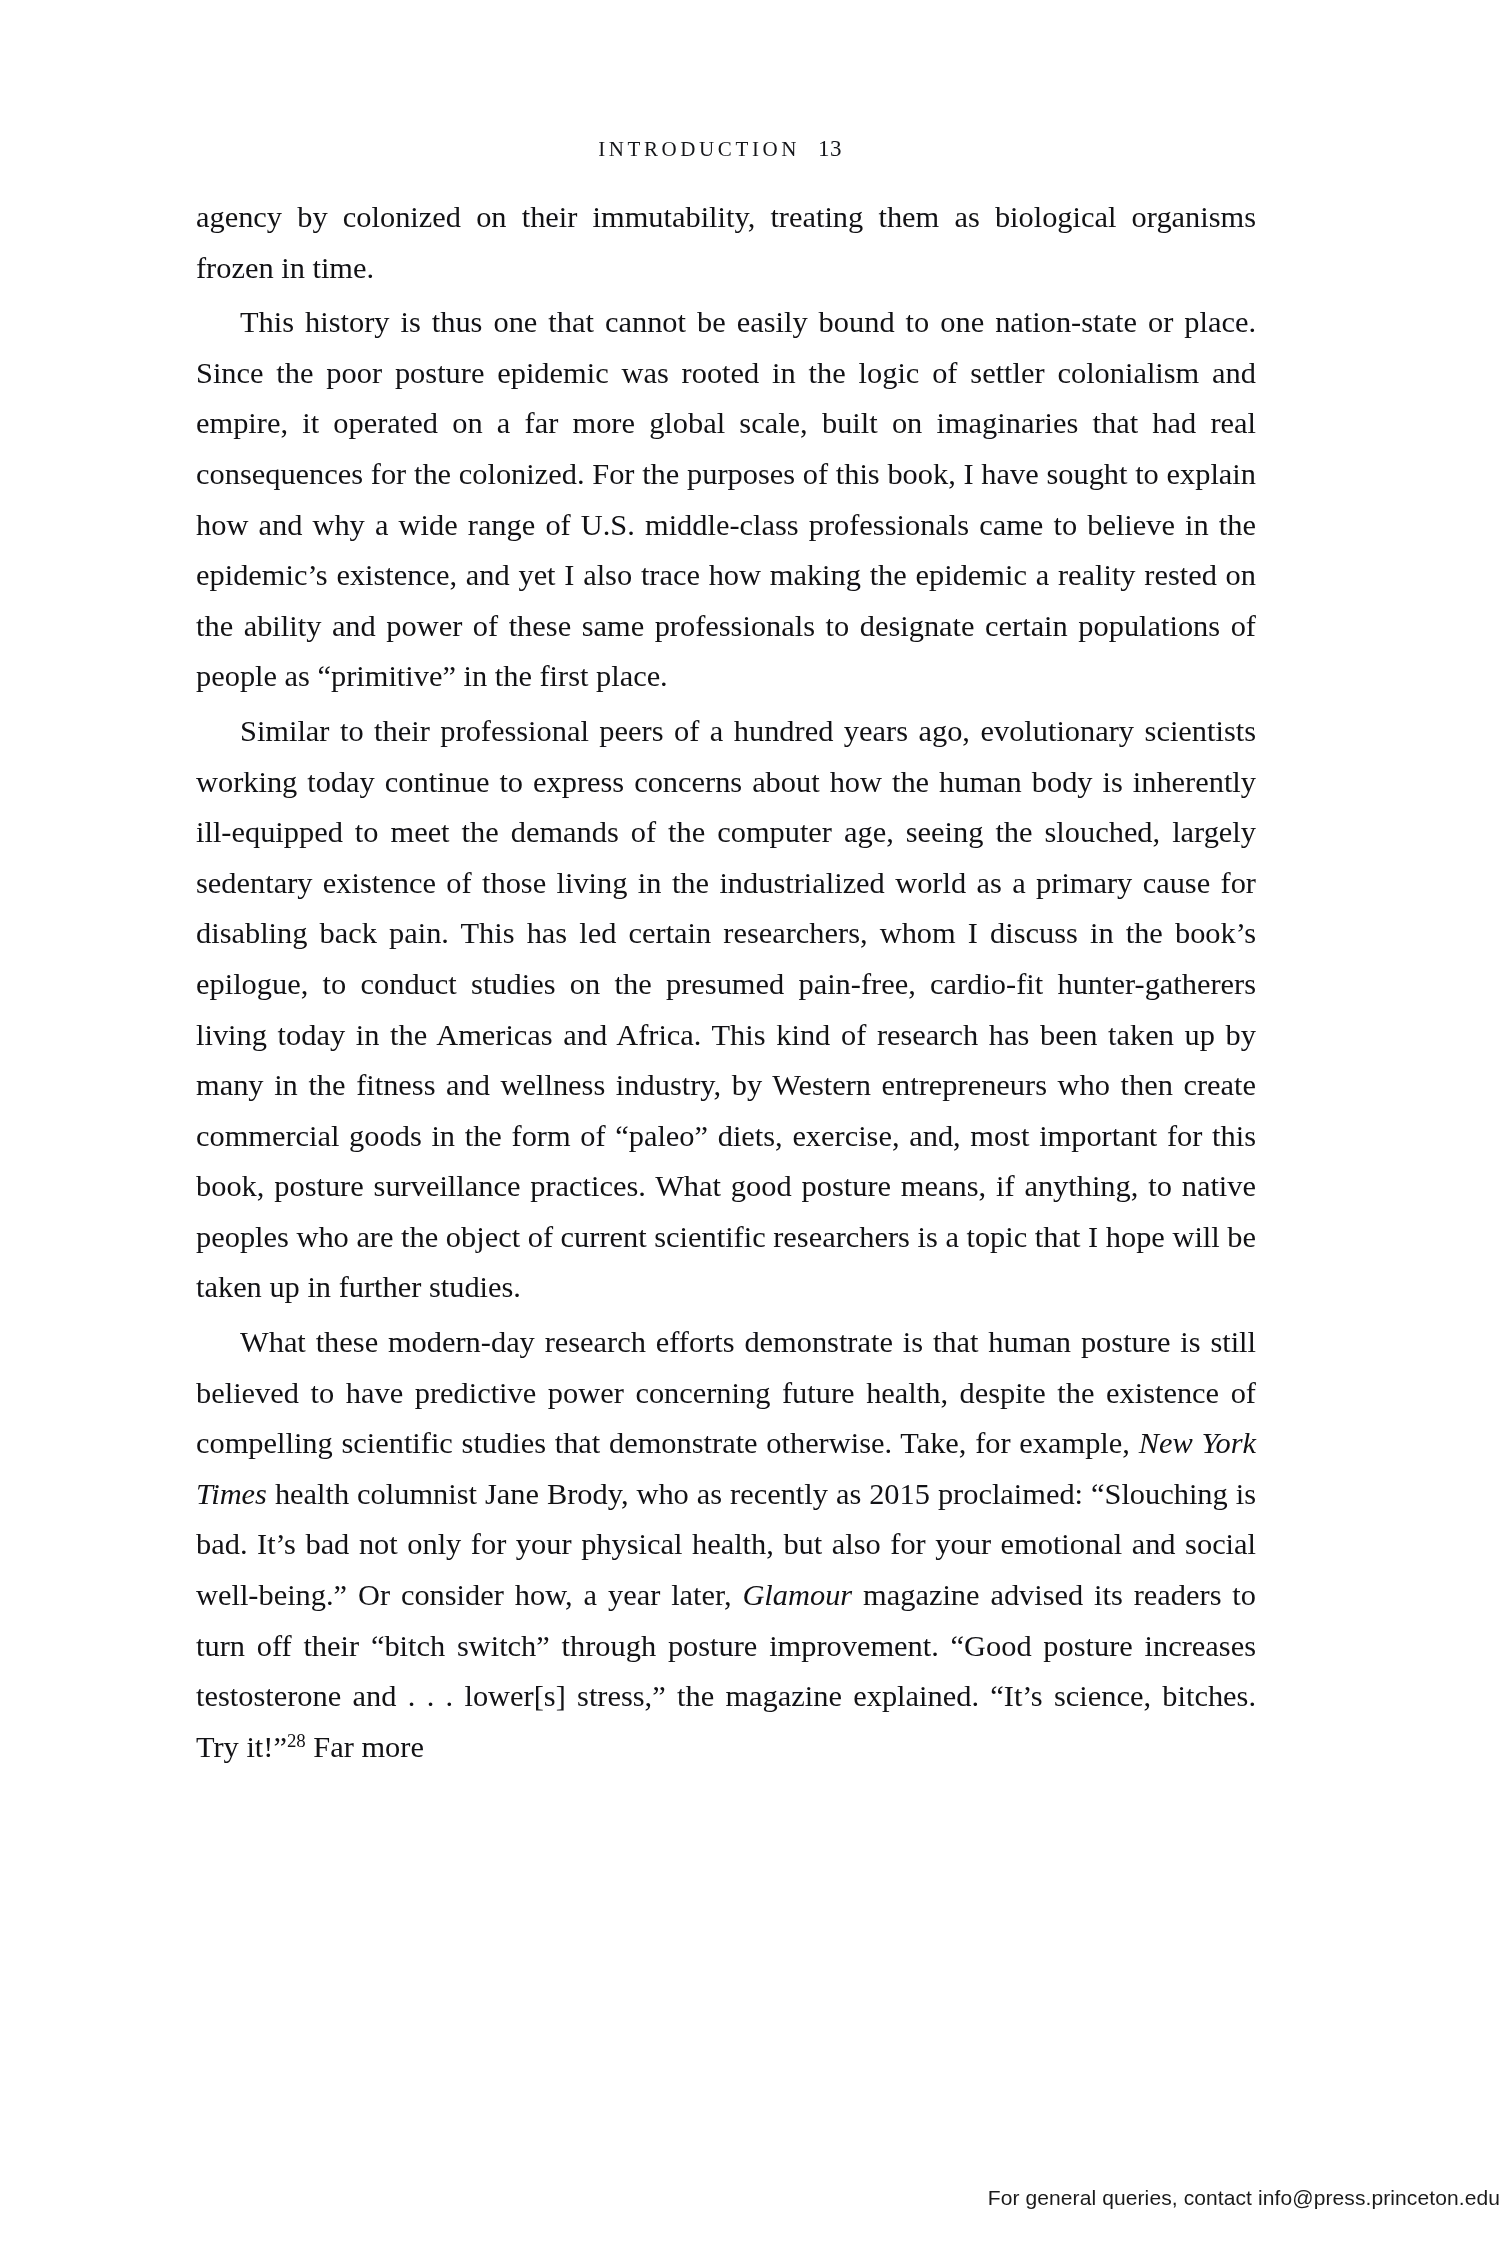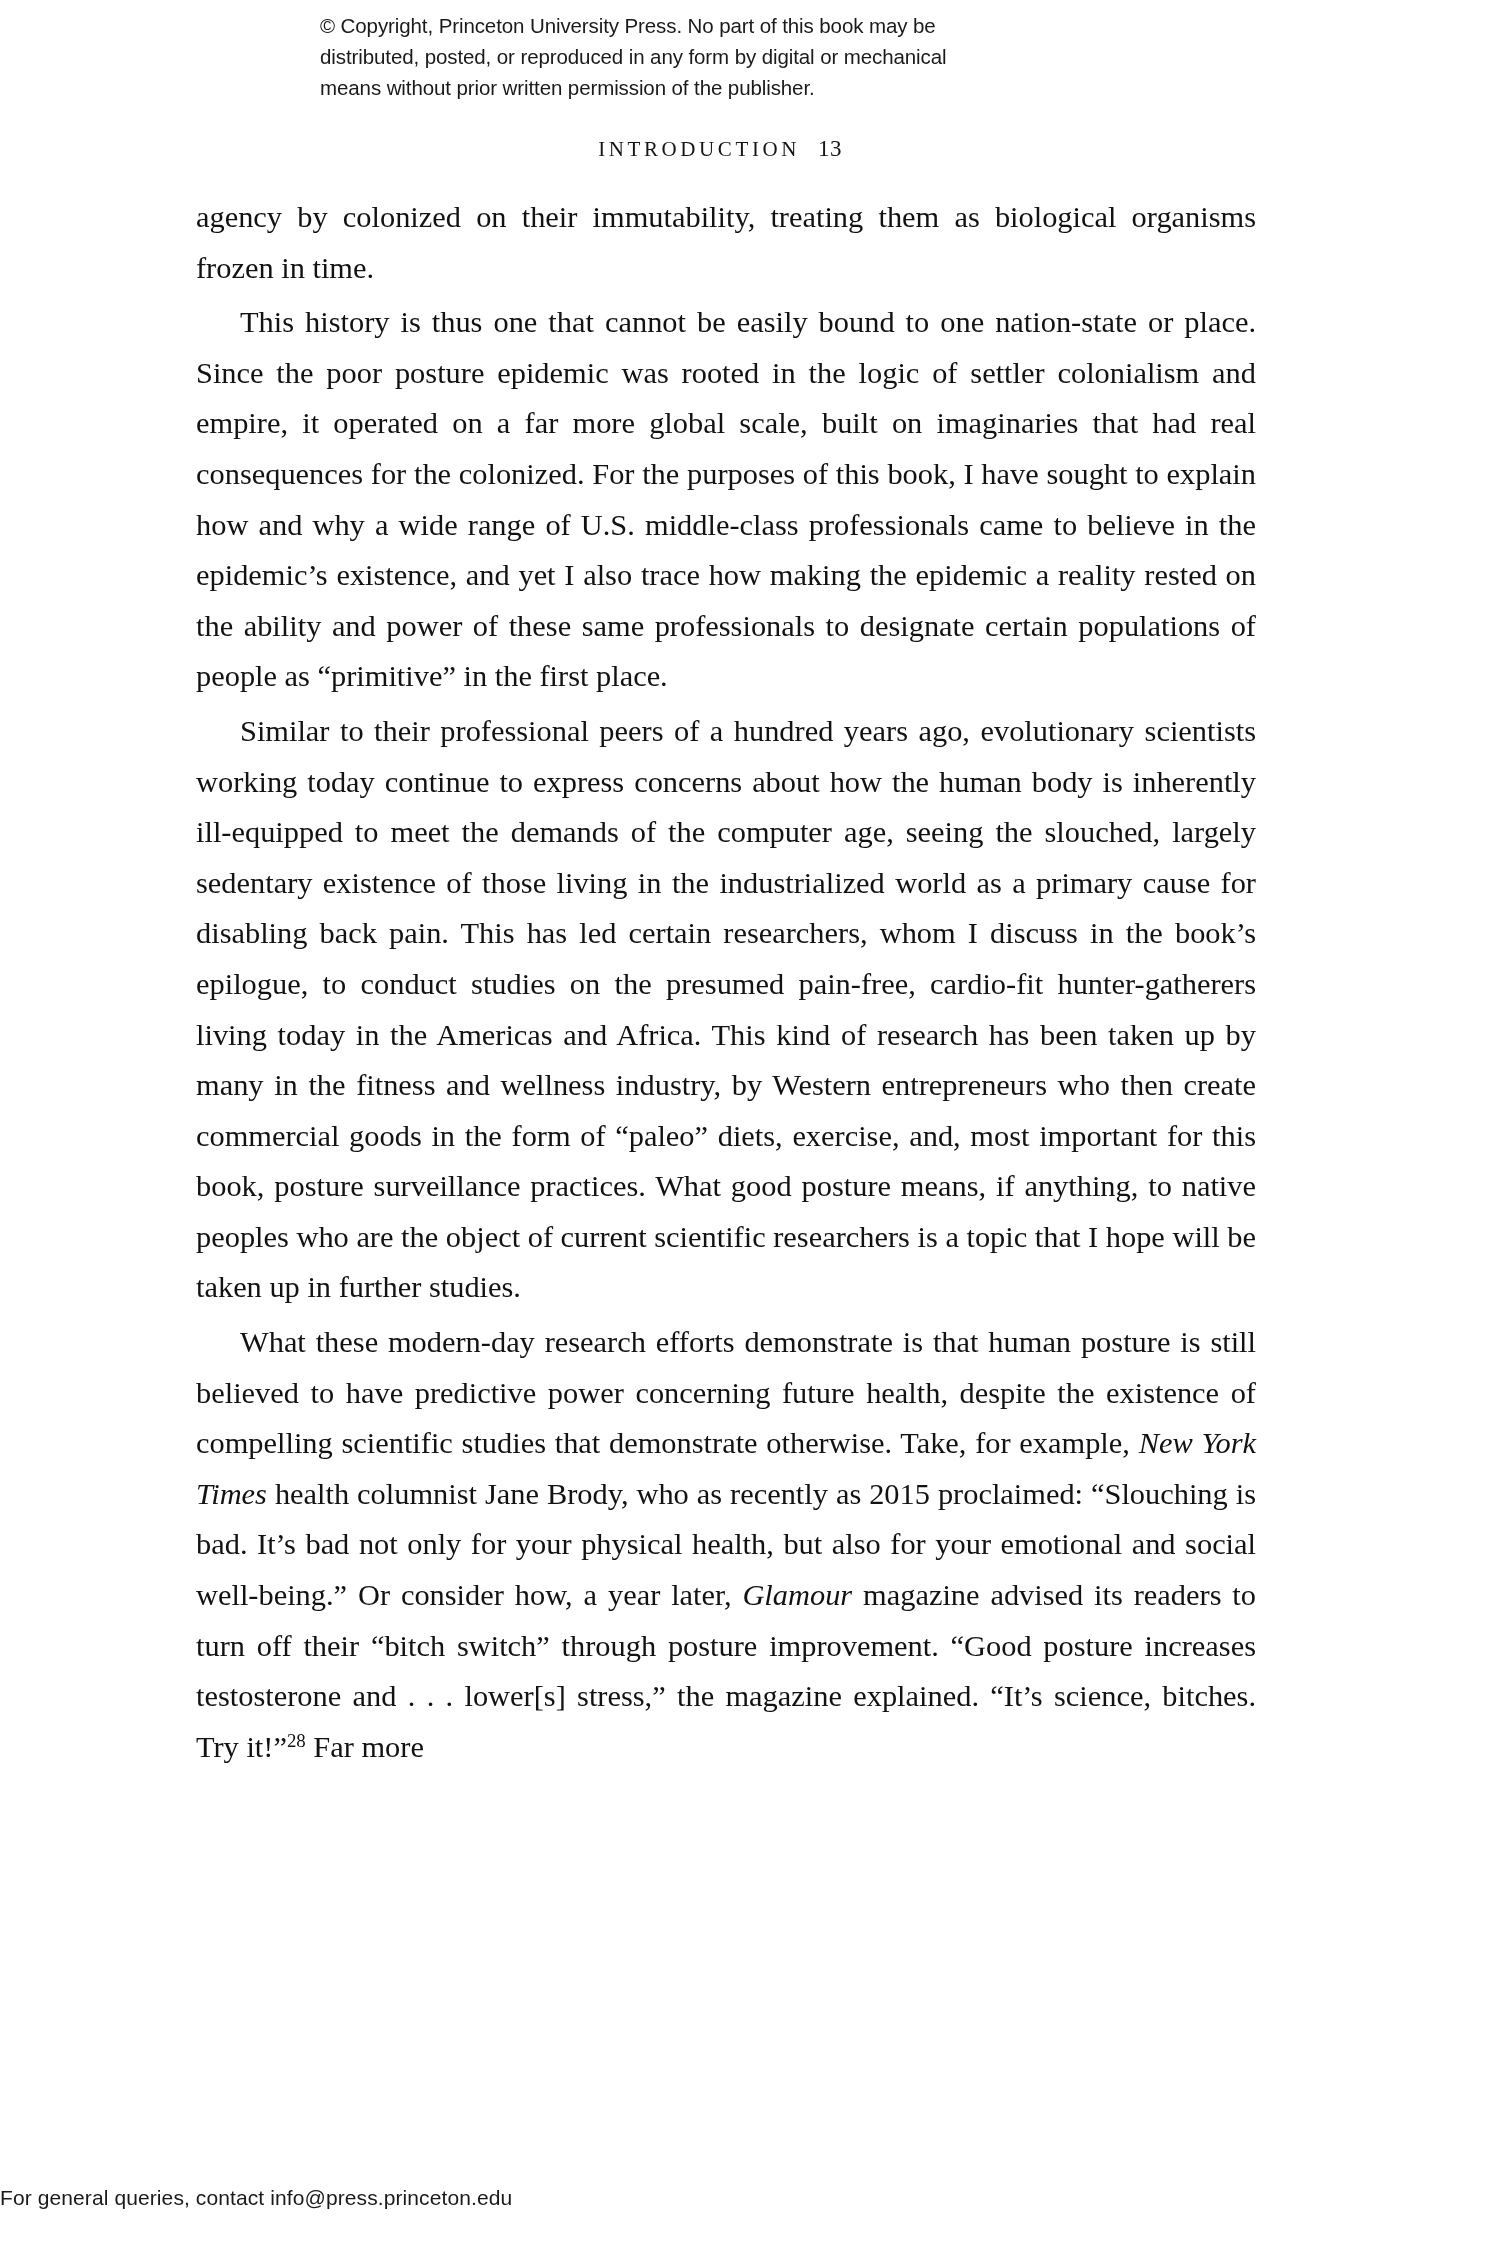--- a/index.html
+++ b/index.html
@@ -89,37 +89,32 @@
     vertical-align: 0.52em;
     line-height: 0;
   }
 
   
   .footer {
     position: absolute;
     left: 0;
     top: 2186px;
     width: 1500px;
-    text-align: left;
+    text-align: right;
     font-family: "Liberation Sans", "DejaVu Sans", sans-serif;
     font-size: 21px;
     color: #1a1a1a;
     letter-spacing: 0.1px;
   }
 </style>
 </head>
 <body>
 
 <div class="page">
 
-  <div class="copyright">
-    <span class="cline">© Copyright, Princeton University Press. No part of this book may be</span>
-    <span class="cline">distributed, posted, or reproduced in any form by digital or mechanical</span>
-    <span class="cline">means without prior written permission of the publisher.</span>
-  </div>
 
   <div class="runhead">
     <span class="rh-title">INTRODUCTION</span><span class="rh-folio">13</span>
   </div>
 
   <div class="body-col">
     <p>agency by colonized on their immutability, treating them as biological organisms frozen in time.</p>
     <p class="indent">This history is thus one that cannot be easily bound to one nation-state or place. Since the poor posture epidemic was rooted in the logic of settler colonialism and empire, it operated on a far more global scale, built on imaginaries that had real consequences for the colonized. For the purposes of this book, I have sought to explain how and why a wide range of U.S. middle-class professionals came to believe in the epidemic’s existence, and yet I also trace how making the epidemic a reality rested on the ability and power of these same professionals to designate certain populations of people as “primitive” in the first place.</p>
     <p class="indent">Similar to their professional peers of a hundred years ago, evolutionary scientists working today continue to express concerns about how the human body is inherently ill-equipped to meet the demands of the computer age, seeing the slouched, largely sedentary existence of those living in the industrialized world as a primary cause for disabling back pain. This has led certain researchers, whom I discuss in the book’s epilogue, to conduct studies on the presumed pain-free, cardio-fit hunter-gatherers living today in the Americas and Africa. This kind of research has been taken up by many in the fitness and wellness industry, by Western entrepreneurs who then create commercial goods in the form of “paleo” diets, exercise, and, most important for this book, posture surveillance practices. What good posture means, if anything, to native peoples who are the object of current scientific researchers is a topic that I hope will be taken up in further studies.</p>
     <p class="indent" id="rich-para-4"><span>What these modern-day research efforts demonstrate is that human posture is still believed to have predictive power concerning future health, despite the existence of compelling scientific studies that demonstrate otherwise. Take, for example, </span><em class="title-italic">New York Times</em><span> health columnist Jane Brody, who as recently as 2015 proclaimed: “Slouching is bad. It’s bad not only for your physical health, but also for your emotional and social well-being.” Or consider how, a year later, </span><em class="title-italic">Glamour</em><span> magazine advised its readers to turn off their “bitch switch” through posture improvement. “Good posture increases testosterone and . . . lower[s] stress,” the magazine explained. “It’s science, bitches. Try it!”</span><sup class="note">28</sup><span> Far more</span></p>

